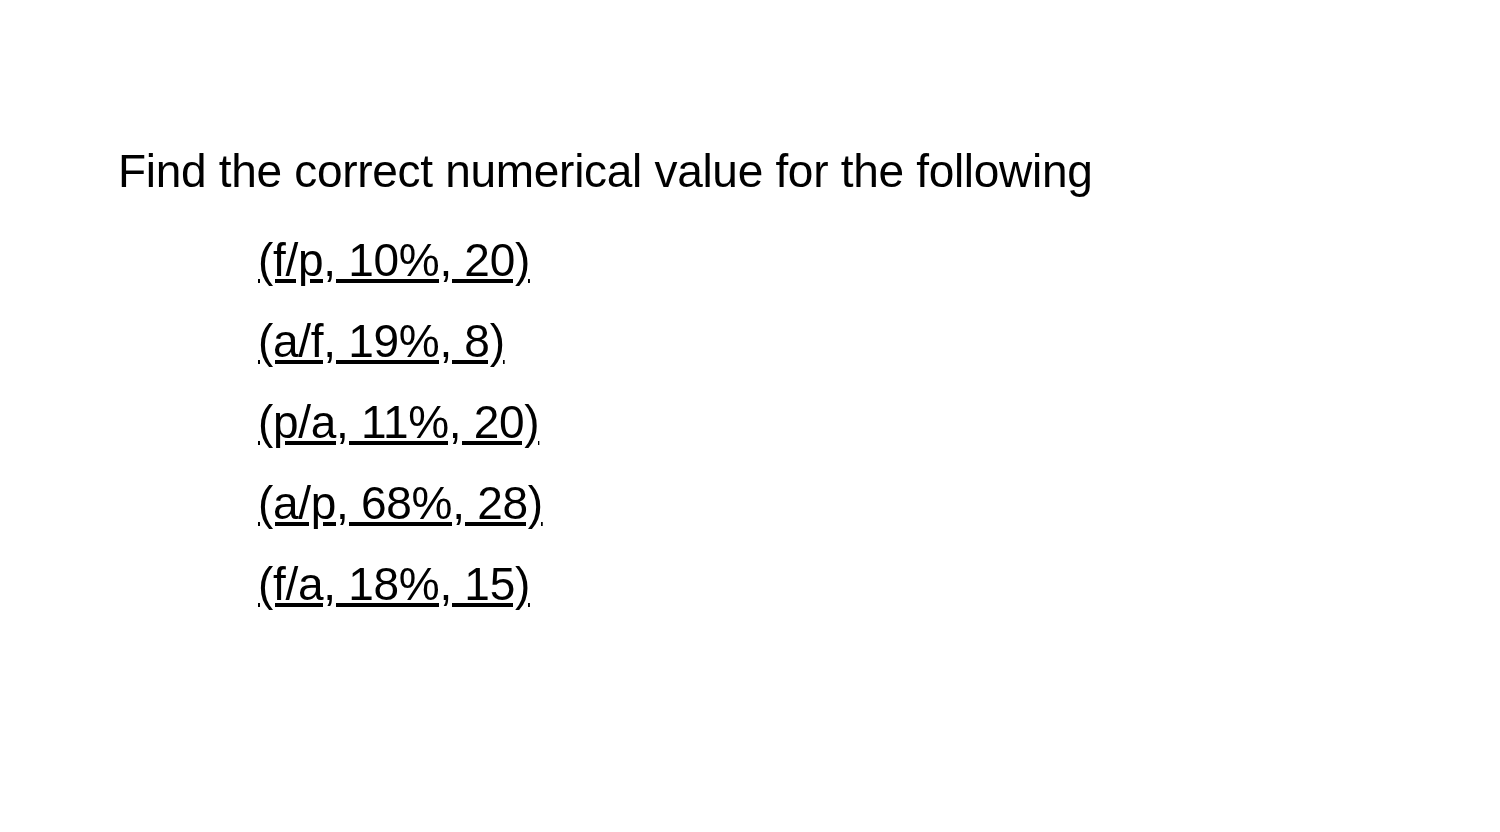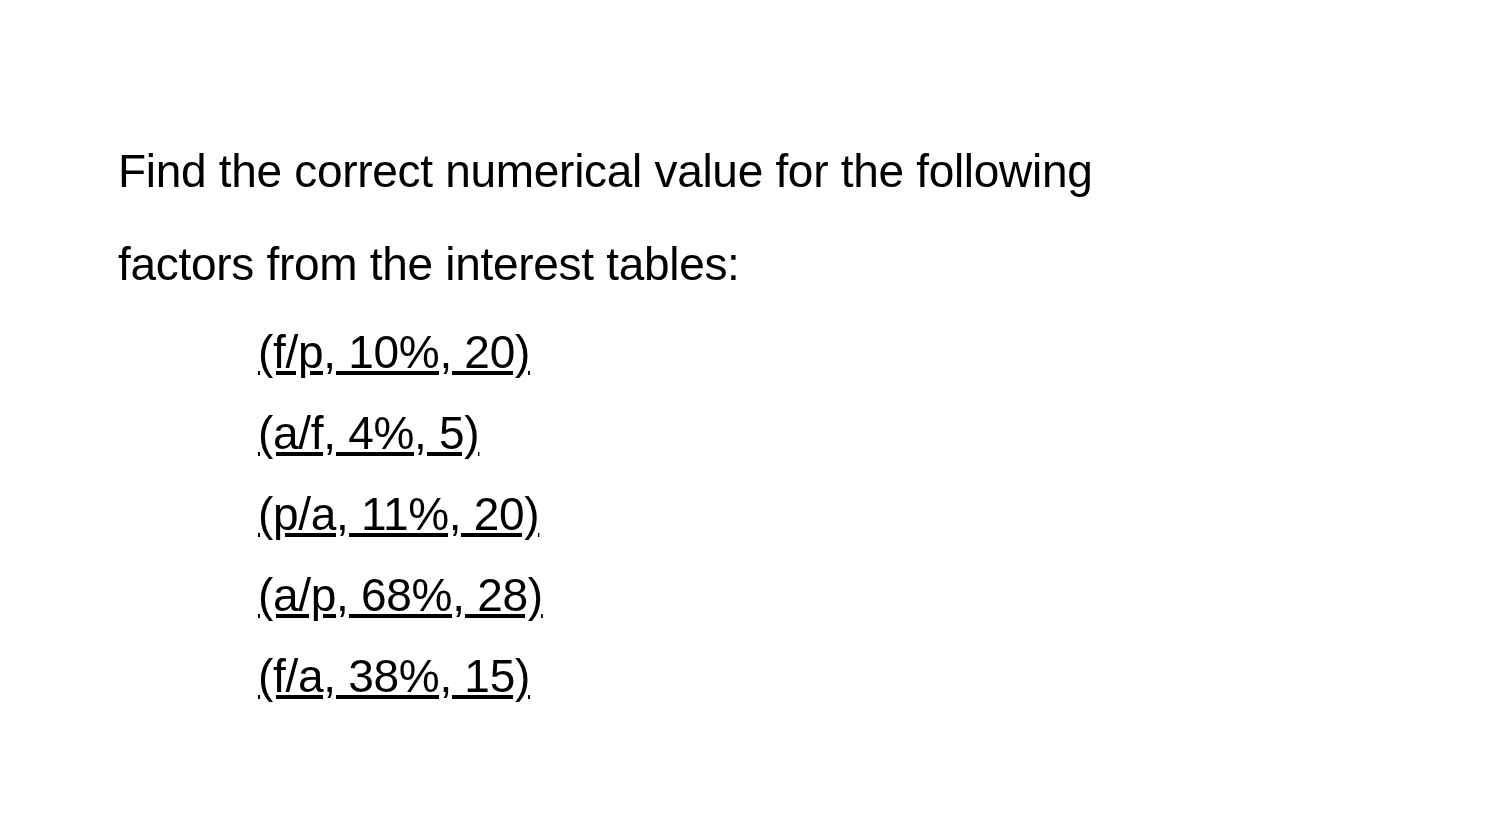--- a/index.html
+++ b/index.html
@@ -32,22 +32,21 @@
       font-weight: 400;
       letter-spacing: -0.3px;
       text-decoration: underline;
     }
   </style>
 </head>
 <body>
 
 <div class="question-text">
   <div>Find the correct numerical value for the following</div>
-  <div>factors from the interest tables:</div>
 </div>
 
 <div class="factor-list">
   <div class="factor-item">(f/p, 10%, 20)</div>
-  <div class="factor-item">(a/f, 4%, 5)</div>
+  <div class="factor-item">(a/f, 19%, 8)</div>
   <div class="factor-item">(p/a, 11%, 20)</div>
   <div class="factor-item">(a/p, 68%, 28)</div>
-  <div class="factor-item">(f/a, 38%, 15)</div>
+  <div class="factor-item">(f/a, 18%, 15)</div>
 </div>
 
 </body></html>

